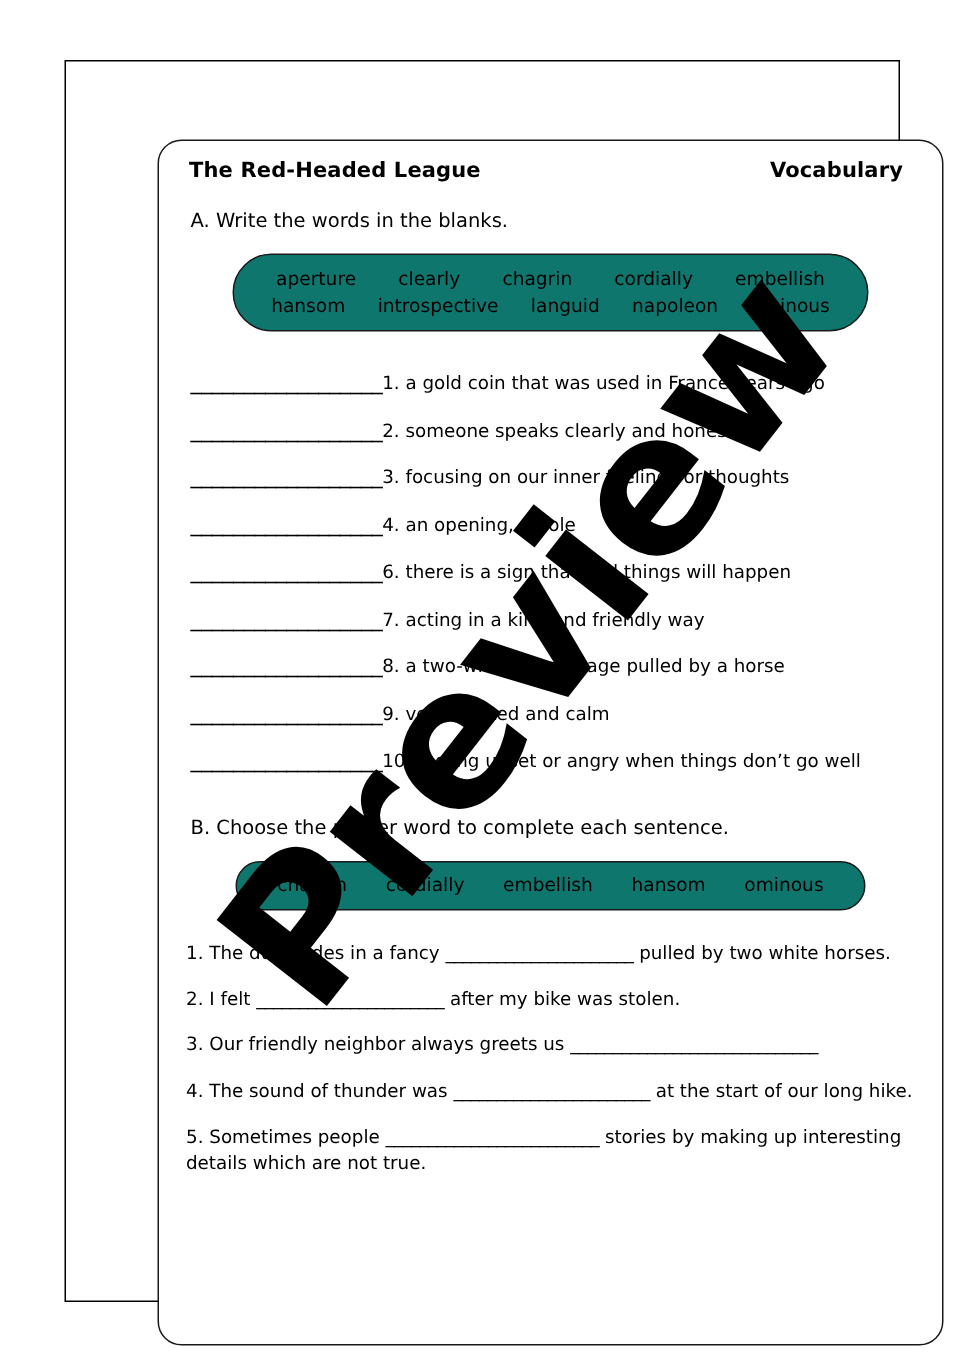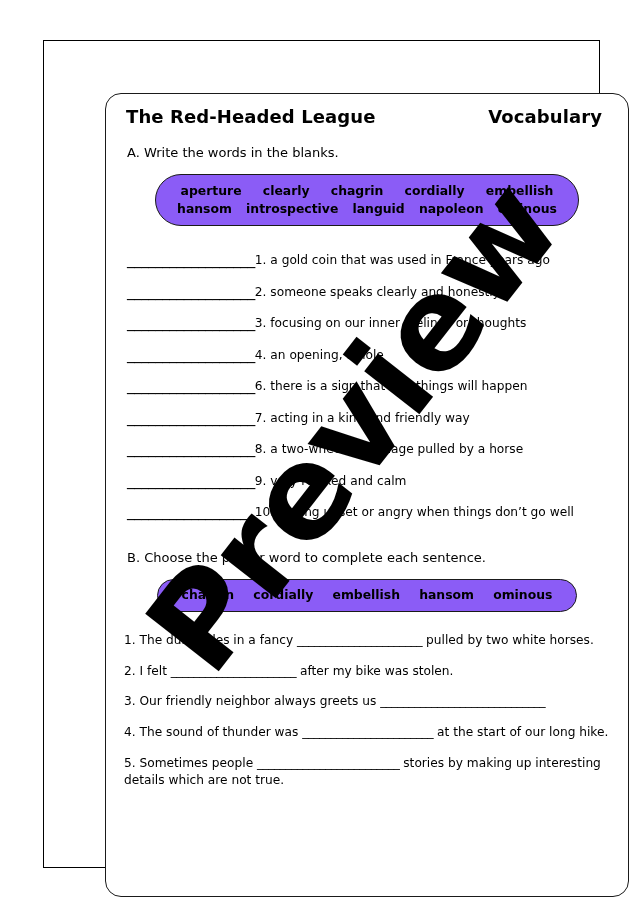--- a/index.html
+++ b/index.html
@@ -41,43 +41,42 @@
     background: #ffffff;
     padding: 12px 16px 0 16px;
   }
 
   
   .sheet-header {
     display: flex;
     justify-content: space-between;
     align-items: baseline;
     font-weight: bold;
-    font-size: 18px;
+    font-size: 14px;
     letter-spacing: 0.1px;
     padding: 0 4px;
     margin-bottom: 18px;
   }
   .sheet-title { white-space: nowrap; }
   .sheet-subject { white-space: nowrap; padding-right: 6px; }
 
   
   .direction {
     font-size: 13px;
     padding-left: 5px;
     margin-bottom: 14px;
   }
 
   
   .wordbank {
     border: 1.1px solid #1a1a1a;
     border-radius: 999px;
     box-sizing: border-box;
     margin: 0 auto;
-    background: #8b5cf6;
-    font-weight: bold;
+    background: #0f766e;
   }
   .wordbank-a {
     width: 424px;
     padding: 7px 14px 8px 14px;
     margin-bottom: 24px;
   }
   .wordbank-b {
     width: 420px;
     padding: 6px 14px 7px 14px;
     margin: 0 auto 20px auto;

